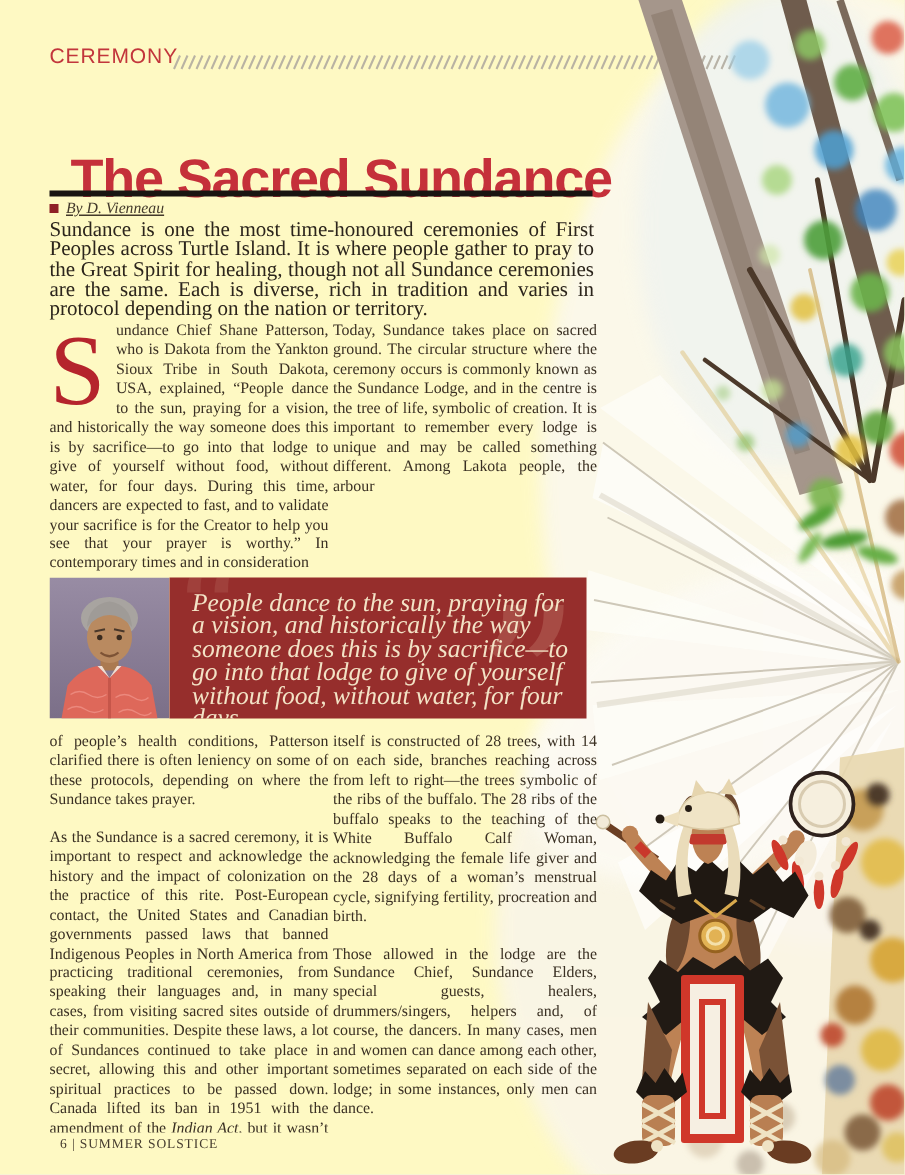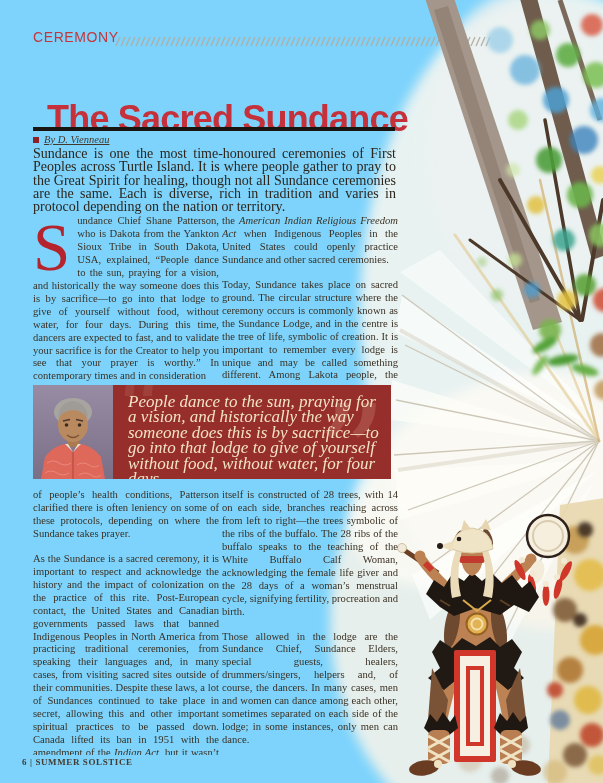--- a/index.html
+++ b/index.html
@@ -1,16 +1,16 @@
 <!DOCTYPE html>
 <html><head>
 <meta charset="utf-8">
 <style>
   html,body{margin:0;padding:0;background:#f4eee1;}
-  .page{position:relative;width:603px;height:783px;background:#7dd3fc;overflow:hidden;
+  .page{position:relative;width:603px;height:783px;background:#fef9c3;overflow:hidden;
         font-family:"Liberation Serif",serif;color:#352b1f;}
   .illus{position:absolute;left:0;top:0;z-index:1;}
   .kicker{position:absolute;left:33px;top:29px;z-index:3;font-family:"Liberation Sans",sans-serif;
           font-size:14px;letter-spacing:.6px;color:#c2363c;}
   .title{position:absolute;left:31px;top:82px;z-index:3;font-family:"Liberation Sans",sans-serif;
          font-weight:700;font-size:36px;letter-spacing:-0.8px;color:#c5303a;white-space:nowrap;}
   .title-rule{position:absolute;left:33px;top:127px;width:362px;height:3.5px;background:#191511;z-index:3;}
   .byline{position:absolute;left:33px;top:134px;z-index:3;font-size:10.5px;font-style:italic;color:#43392b;text-decoration:underline;}
   .byline .sq{display:inline-block;width:6px;height:6px;background:#8e2126;margin-right:5px;}
   .intro{position:absolute;left:33px;top:147px;width:363px;z-index:3;font-size:14px;line-height:13.3px;
@@ -26,21 +26,21 @@
   .it{font-style:italic;}
   .pullquote{position:absolute;left:33px;top:385px;width:358px;height:94px;display:flex;z-index:4;}
   .pq-photo{width:80px;height:94px;flex:none;}
   .pq-body{flex:1;background:#962e2c;position:relative;padding:9px 12px 7px 15px;overflow:hidden;}
   .pq-text{position:relative;z-index:2;font-style:italic;font-size:17px;line-height:15.4px;color:#f3e3c6;}
   .pq-attr{position:relative;z-index:2;font-style:italic;font-size:10.5px;color:#eedab8;margin-top:20px;}
   .pq-mark-open{position:absolute;left:2px;top:-30px;z-index:1;font-family:"DejaVu Serif",serif;
                 font-size:95px;color:rgba(255,228,198,0.10);}
   .pq-mark-close{position:absolute;right:4px;bottom:-60px;z-index:1;font-family:"DejaVu Serif",serif;
                  font-size:140px;color:rgba(255,222,192,0.17);}
-  .folio{position:absolute;left:22px;top:757px;z-index:3;font-size:9px;letter-spacing:.6px;color:#453b2e;font-weight:bold;}
+  .folio{position:absolute;left:40px;top:757px;z-index:3;font-size:9px;letter-spacing:.6px;color:#453b2e;}
 </style>
 </head>
 <body>
 
 <div class="page">
 
   <svg class="illus" width="603" height="783" viewBox="0 0 603 783" aria-hidden="true">
     <defs>
       <filter id="b2" x="-40%" y="-40%" width="180%" height="180%">
           <feGaussianBlur stdDeviation="2.2"></feGaussianBlur>
@@ -269,21 +269,20 @@
   <div class="byline">
     <span class="sq"></span><span>By D. Vienneau</span>
   </div>
 
   <div class="intro">Sundance is one the most time-honoured ceremonies of First Peoples across Turtle Island. It is where people gather to pray to the Great Spirit for healing, though not all Sundance ceremonies are the same. Each is diverse, rich in tradition and varies in protocol depending on the nation or territory.</div>
 
   <div class="col" id="col-tl">
     <p><span class="dropcap">S</span><span>undance Chief Shane Patterson, who is Dakota from the Yankton Sioux Tribe in South Dakota, USA, explained, “People dance to the sun, praying for a vision, and historically the way someone does this is by sacrifice—to go into that lodge to give of yourself without food, without water, for four days. During this time, dancers are expected to fast, and to validate your sacrifice is for the Creator to help you see that your prayer is worthy.” In contemporary times and in consideration</span></p>
   </div>
   <div class="col" id="col-tr">
-    <p><span>the </span><span class="it">American Indian Religious Freedom Act</span><span> when Indigenous Peoples in the United States could openly practice Sundance and other sacred ceremonies.</span></p>
     <p>Today, Sundance takes place on sacred ground. The circular structure where the ceremony occurs is commonly known as the Sundance Lodge, and in the centre is the tree of life, symbolic of creation. It is important to remember every lodge is unique and may be called something different. Among Lakota people, the arbour</p>
   </div>
 
   <div class="pullquote">
     <svg class="pq-photo" width="80" height="94" viewBox="0 0 80 94" aria-hidden="true">
       <rect width="80" height="94" fill="url(#pg)"></rect>
       <ellipse cx="40" cy="27" rx="19" ry="14" fill="#a8a4a0"></ellipse>
       <rect x="34" y="50" width="12" height="12" fill="#ab7a50"></rect>
       <ellipse cx="40" cy="40" rx="15" ry="17" fill="#b98a60"></ellipse>
       <path d="M25,33 Q26,18 40,16 Q54,18 55,33 Q48,25 40,25 Q32,25 25,33 Z" fill="#9f9b97"></path>

